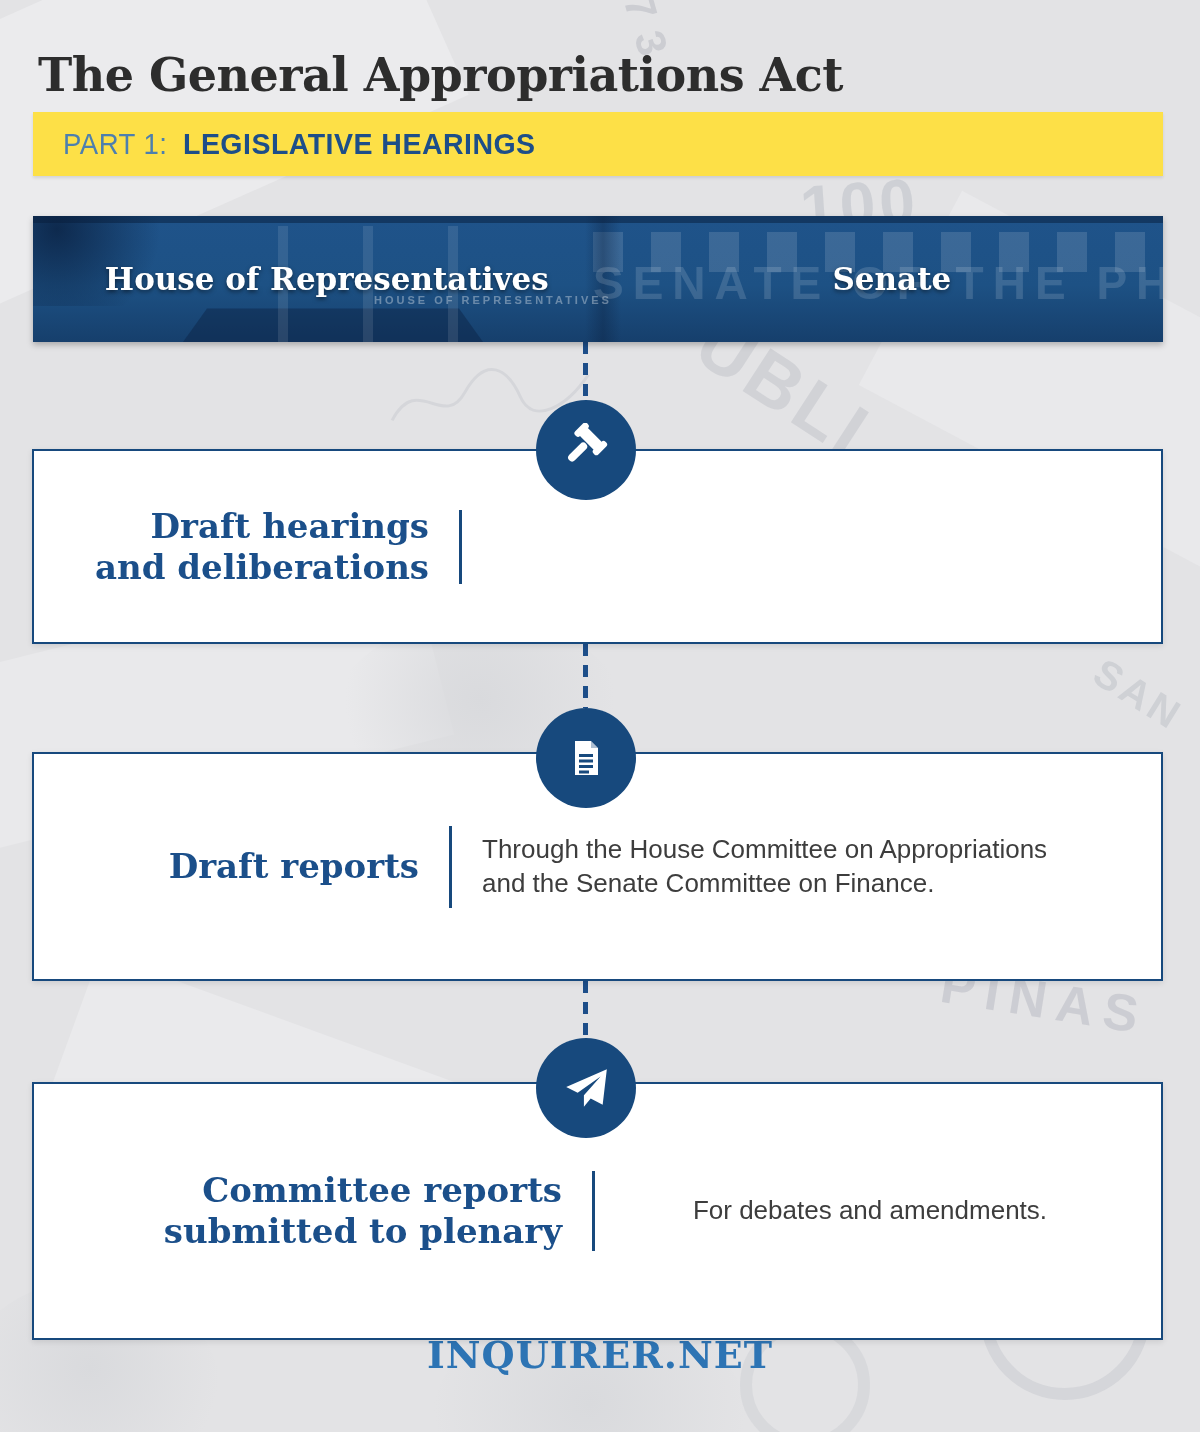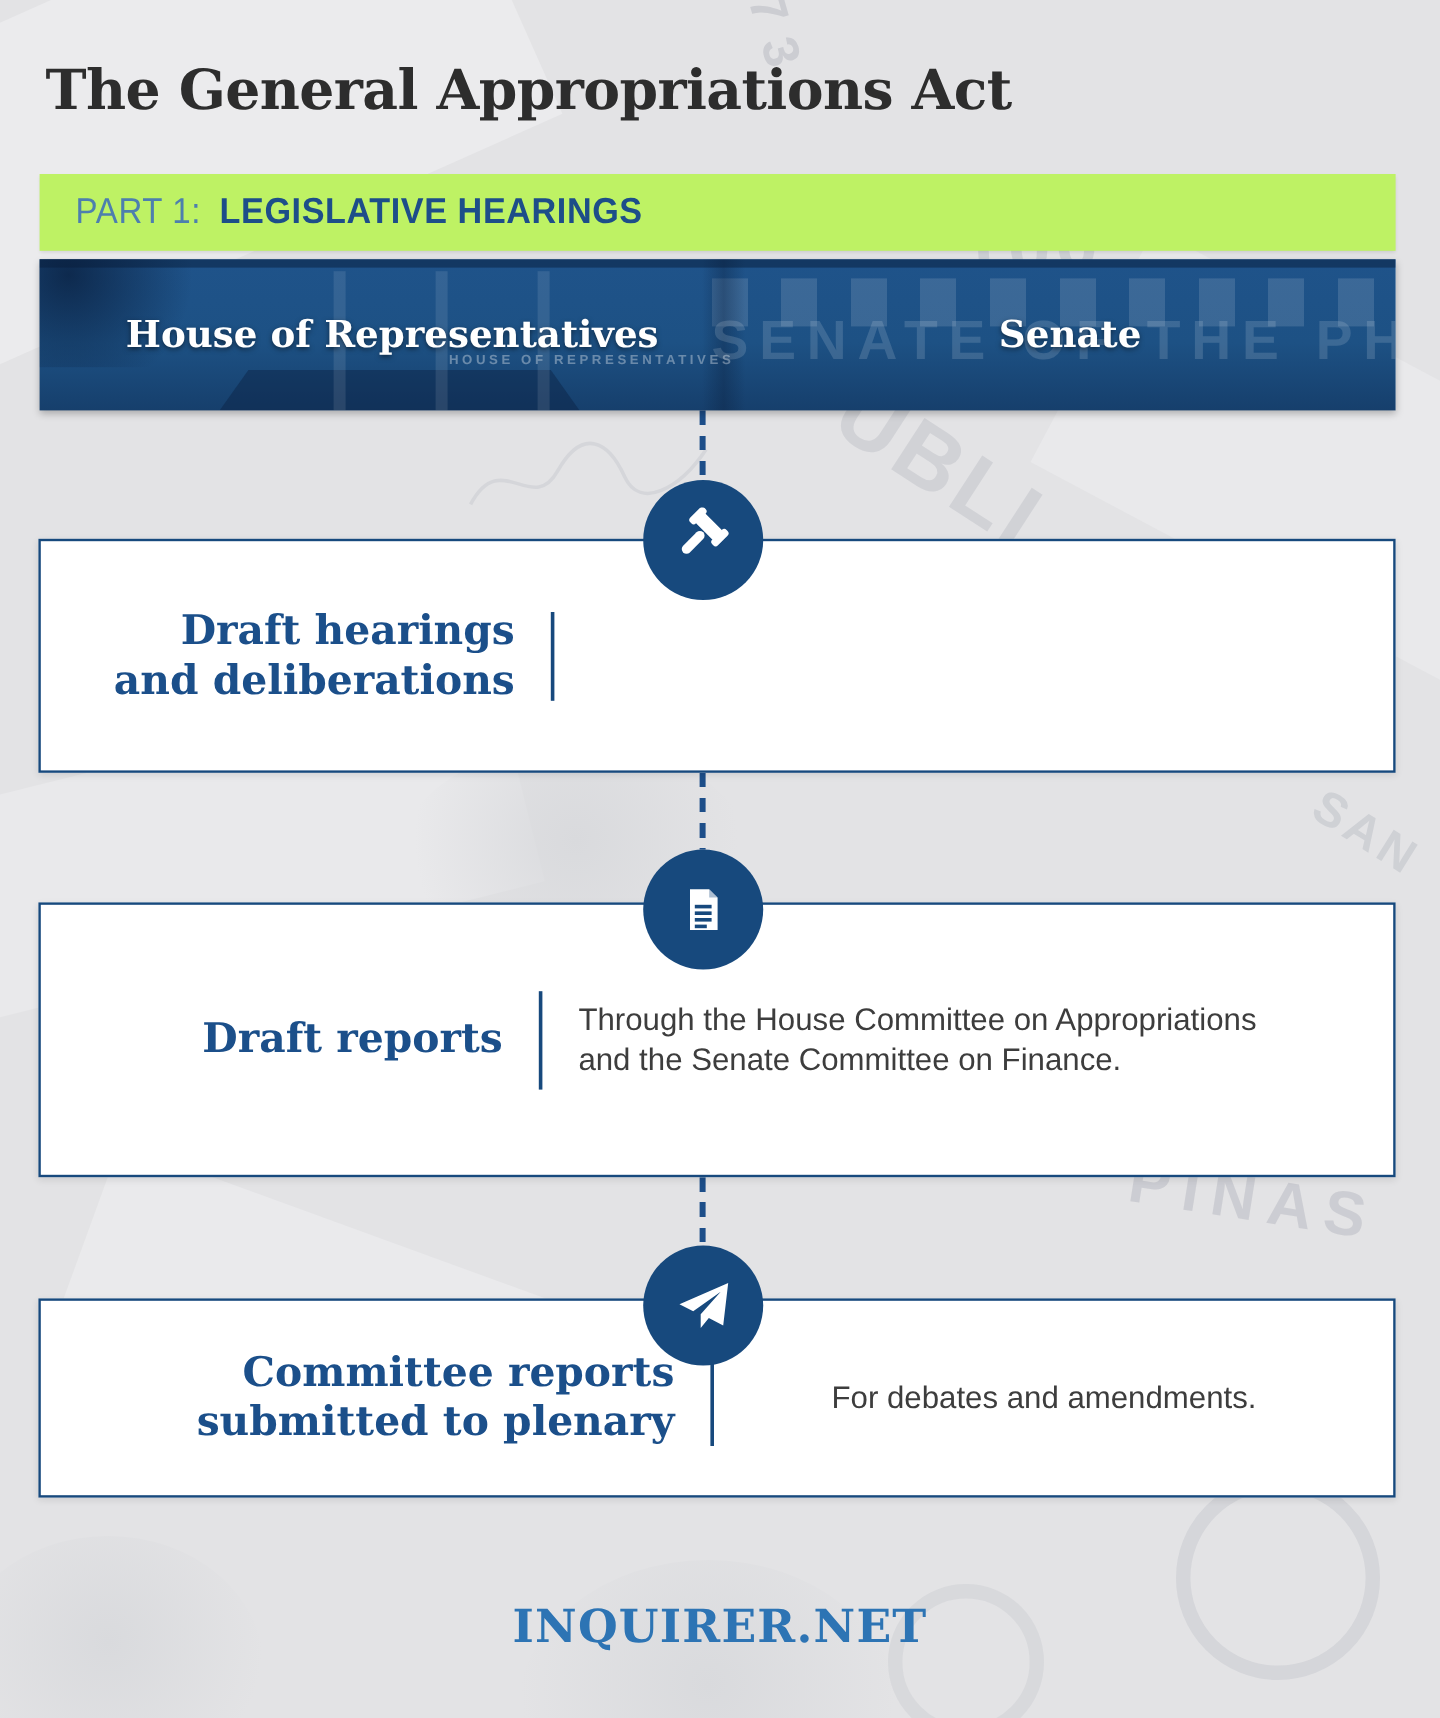--- a/index.html
+++ b/index.html
@@ -33,22 +33,22 @@
   .sig-squiggle { position:absolute; left:380px; top:360px; opacity:0.5; transform:rotate(-6deg); }
 
   
   .page-title {
     position:absolute; z-index:2; left:38px; top:48px;
     font-family:"DejaVu Serif","Liberation Serif",serif;
     font-weight:bold; font-size:46px; color:#2d2d2d; letter-spacing:-0.5px;
   }
   .part-strip {
     position:absolute; z-index:2; left:33px; top:112px; width:1130px; height:64px;
-    background:#bef264; box-shadow:0 2px 3px rgba(0,0,0,0.10);
-    display:flex; align-items:center; padding-left:30px;margin-top:33px;
+    background:#fde047; box-shadow:0 2px 3px rgba(0,0,0,0.10);
+    display:flex; align-items:center; padding-left:30px;
   }
   .part-prefix {
     font-size:30px; color:#4d7fae; font-weight:400; letter-spacing:0.5px;
     transform:scaleX(0.92); transform-origin:left center; white-space:pre;
   }
   .part-label {
     font-size:30px; color:#1d4e89; font-weight:bold; letter-spacing:0.5px; margin-left:6px;
     transform:scaleX(0.95); transform-origin:left center;
   }
 
@@ -99,21 +99,21 @@
   .circle1 { top:400px; } .circle2 { top:708px; } .circle3 { top:1038px; }
 
   
   .card {
     position:absolute; z-index:3; left:32px; width:1131px; background:#ffffff;
     border:2px solid #17497d; box-shadow:0 2px 6px rgba(0,0,0,0.10);
     display:grid; align-items:center;
   }
   .card-1 { top:449px; height:195px; grid-template-columns:425px 3px 1fr; }
   .card-2 { top:752px; height:229px; grid-template-columns:415px 3px 1fr; }
-  .card-3 { top:1082px; height:166px; grid-template-columns:558px 3px 1fr; }
+  .card-3 { top:1082px; height:258px; grid-template-columns:558px 3px 1fr; }
   .card-title {
     font-family:"DejaVu Serif","Liberation Serif",serif; font-weight:bold;
     font-size:34px; line-height:1.20; color:#1b4f8a; text-align:right; padding-right:30px;
   }
   .card-divider { width:3px; background:#17497d; justify-self:center; }
   .card-1 .card-divider { height:74px; }
   .card-2 .card-divider { height:82px; }
   .card-3 .card-divider { height:80px; }
   .card-desc {
     font-size:26px; line-height:1.28; color:#3d3d3d; padding-left:30px;

